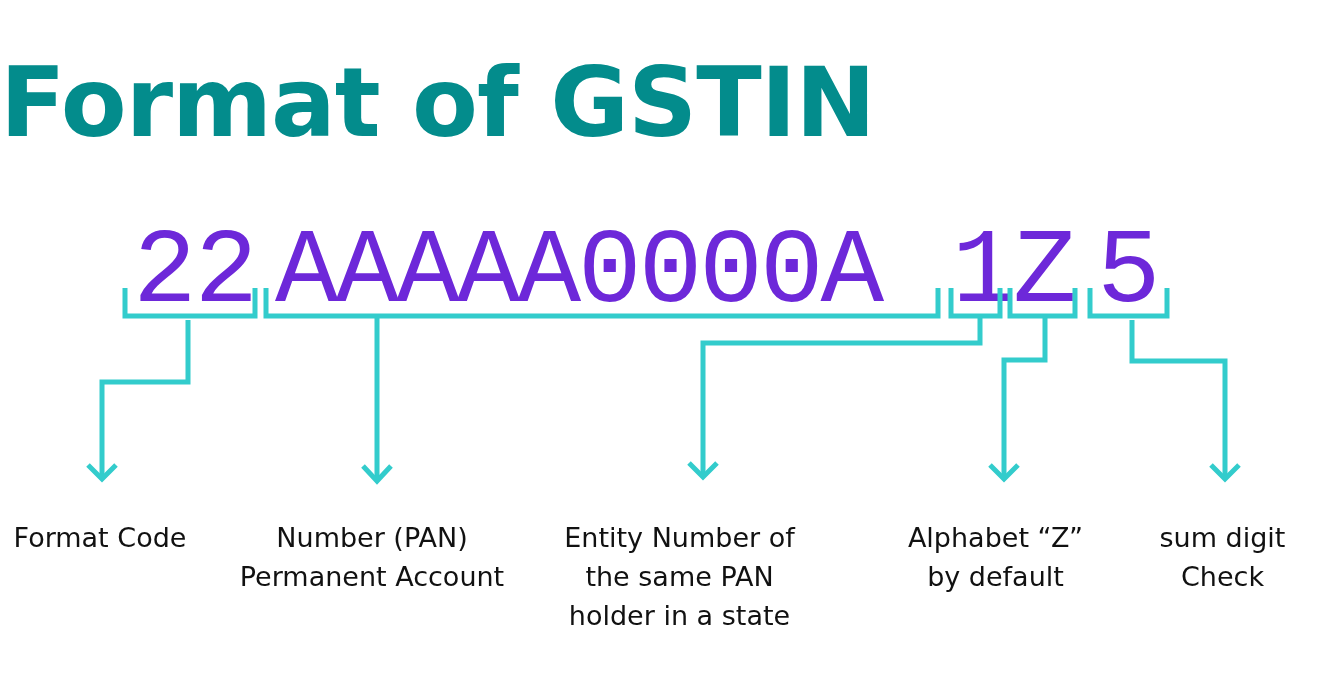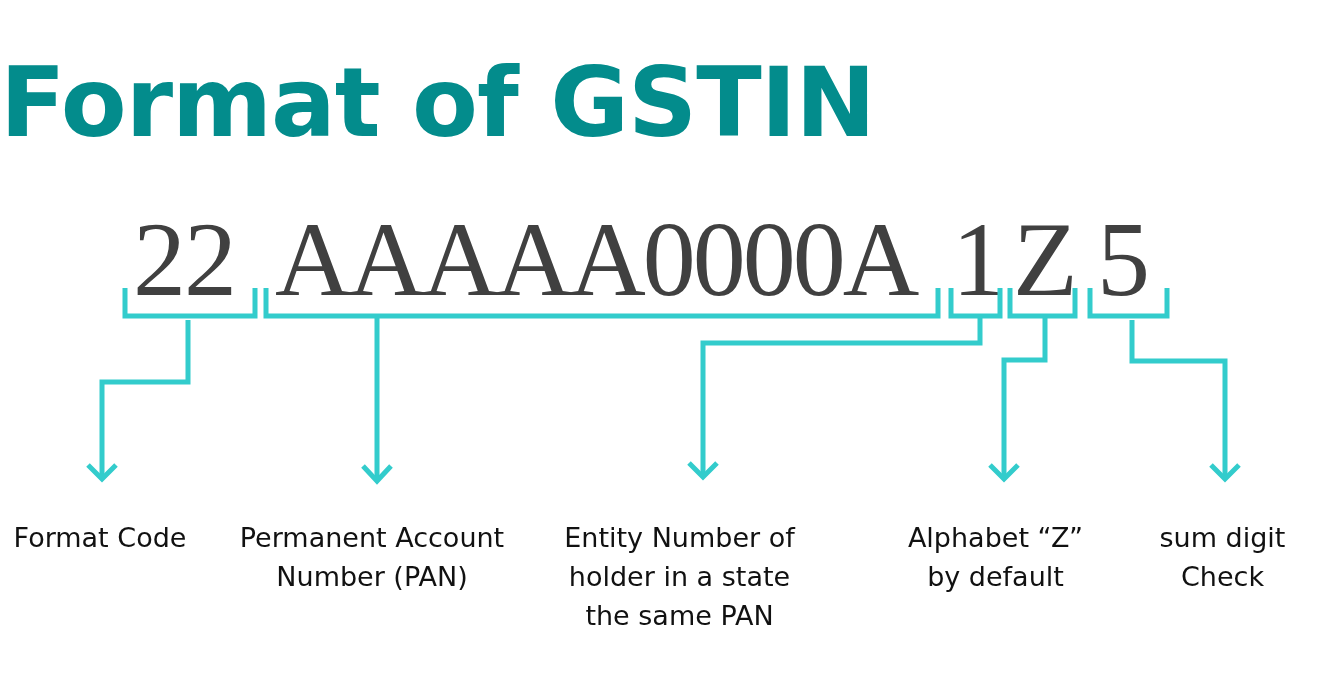--- a/index.html
+++ b/index.html
@@ -3,22 +3,22 @@
 <meta charset="utf-8">
 <style>
   html, body { margin: 0; padding: 0; background: #ffffff; }
   body { width: 1319px; height: 674px; position: relative; overflow: hidden; font-family: "DejaVu Sans", sans-serif; }
   .title {
     position: absolute; left: 0; top: 48px; width: 1319px; text-align: left;
     font-family: "DejaVu Sans", sans-serif; font-weight: bold; font-size: 96px;
     letter-spacing: -1px; line-height: 110px;
   }
   .code-char {
-    position: absolute; top: 205px; font-family: Liberation Serif, serif;
-    font-size: 106px; line-height: 110px; color: #404040; white-space: nowrap;
+    position: absolute; top: 218px; font-family: Liberation Mono, monospace;
+    font-size: 106px; line-height: 110px; color: #6d28d9; white-space: nowrap;
   }
   svg.lines { position: absolute; left: 0; top: 0; }
   .label {
     position: absolute; text-align: center; font-family: "DejaVu Sans", sans-serif;
     font-size: 27px; line-height: 39px; color: #111; white-space: nowrap;
   }
 </style>
 </head>
 <body>
 
@@ -50,27 +50,27 @@
     <path d="M689 463 L703 477 L717 463"></path>
     <path d="M990 465 L1004 479 L1018 465"></path>
     <path d="M1211 465 L1225 479 L1239 465"></path>
   </g>
 </svg>
 
 <div class="label" style="left:5px; top:518px; width:190px;">
   <div>Format Code</div>
 </div>
 <div class="label" style="left:217px; top:518px; width:310px;">
+  <div>Number (PAN)</div>
   <div>Permanent Account</div>
-  <div>Number (PAN)</div>
 </div>
 <div class="label" style="left:547px; top:518px; width:265px;">
   <div>Entity Number of</div>
+  <div>the same PAN</div>
   <div>holder in a state</div>
-  <div>the same PAN</div>
 </div>
 <div class="label" style="left:893px; top:518px; width:205px;text-align:center;">
   <div>Alphabet “Z”</div>
   <div>by default</div>
 </div>
 <div class="label" style="left:1140px; top:518px; width:165px;">
   <div>sum digit</div>
   <div>Check</div>
 </div>
 

